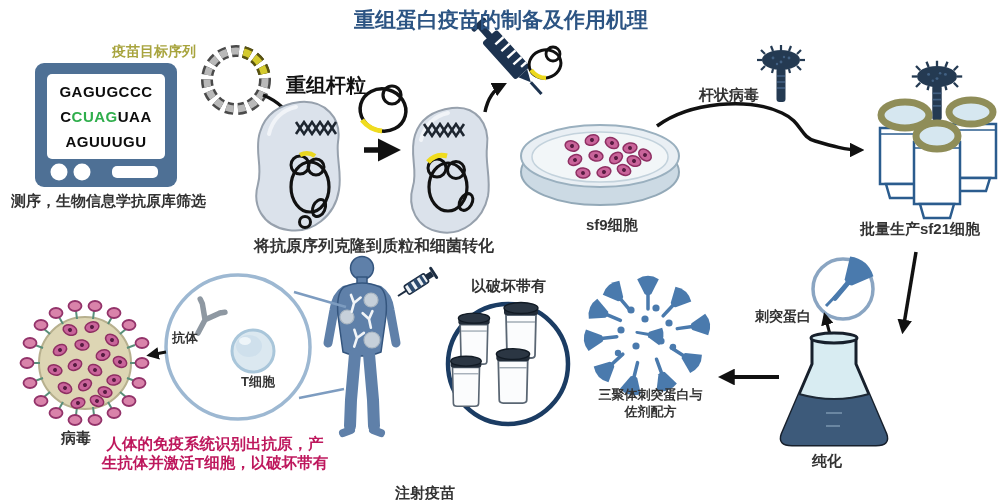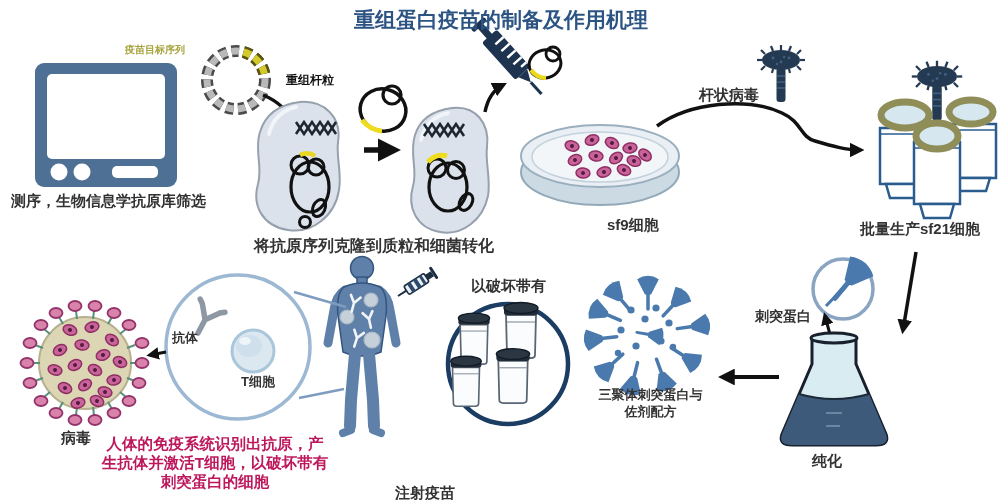--- a/index.html
+++ b/index.html
@@ -1,22 +1,22 @@
 <!DOCTYPE html>
 <html><head>
 <meta charset="utf-8">
 <style>
   html,body{margin:0;padding:0;background:#fff;}
   #canvas{position:relative;width:1002px;height:500px;background:#fff;overflow:hidden;
           font-family:"Liberation Sans",sans-serif;}
   #art{position:absolute;left:0;top:0;}
   .label{position:absolute;font-weight:600;color:#333;white-space:nowrap;font-size:15px;}
   .title{left:0;right:0;top:6px;text-align:center;font-size:21px;font-weight:bold;color:#2c5483;}
-  .olive{color:#a8a43e;font-weight:bold;font-size:10px;margin-left:13px;}
-  .black-bold{color:#111;font-weight:bold;font-size:12px;}
+  .olive{color:#a8a43e;font-weight:bold;font-size:14px;}
+  .black-bold{color:#111;font-weight:bold;font-size:20px;}
   .seq{position:absolute;left:47px;top:79px;width:118px;text-align:center;
        font-weight:bold;font-size:15px;line-height:25px;color:#0c0c0c;letter-spacing:.5px;}
   .seq .g{color:#2fae4c;}
   .center{text-align:center;white-space:normal;}
   .immune-text{left:84px;top:434px;width:262px;font-size:15.5px;font-weight:bold;
                color:#be185d;line-height:19px;}
   .small{font-size:13px;}
 </style>
 </head>
 <body>
@@ -364,28 +364,33 @@
       <use href="#vcell" transform="translate(78,403) rotate(-15)"></use>
       <use href="#vcell" transform="translate(97,401) rotate(25)"></use>
     </g>
   </g>
 </svg>
 
 <div class="label title">重组蛋白疫苗的制备及作用机理</div>
 
 <div class="label olive" style="left:112px;top:43px;">疫苗目标序列</div>
 
+<div class="seq">
+  <div>GAGUGCCC</div>
+  <div><span>C</span><span class="g">CUAG</span><span>UAA</span></div>
+  <div>AGUUUGU</div>
+</div>
 
 <div class="label" style="left:11px;top:192px;font-size:15px;">测序，生物信息学抗原库筛选</div>
 
 <div class="label black-bold" style="left:286px;top:72px;">重组杆粒</div>
 
 <div class="label" style="left:254px;top:236px;font-size:16px;text-align:right;">将抗原序列克隆到质粒和细菌转化</div>
 
-<div class="label" style="left:586px;top:216px;margin-left:21px;">sf9细胞</div>
+<div class="label" style="left:586px;top:216px;">sf9细胞</div>
 
 <div class="label" style="left:699px;top:86px;">杆状病毒</div>
 
 <div class="label" style="left:860px;top:220px;">批量生产sf21细胞</div>
 
 <div class="label" style="left:755px;top:308px;font-size:14px;">刺突蛋白</div>
 
 <div class="label" style="left:812px;top:452px;">纯化</div>
 
 <div class="label center" style="left:578px;top:386px;width:145px;font-size:13px;line-height:17px;">
@@ -399,16 +404,15 @@
 
 <div class="label" style="left:61px;top:429px;">病毒</div>
 
 <div class="label small" style="left:172px;top:329px;">抗体</div>
 
 <div class="label small" style="left:241px;top:373px;">T细胞</div>
 
 <div class="label center immune-text">
   <div>人体的免疫系统识别出抗原，产</div>
   <div>生抗体并激活T细胞，以破坏带有</div>
-  <div>刺突蛋白的细胞</div>
 </div>
 
 </div>
 
 </body></html>

